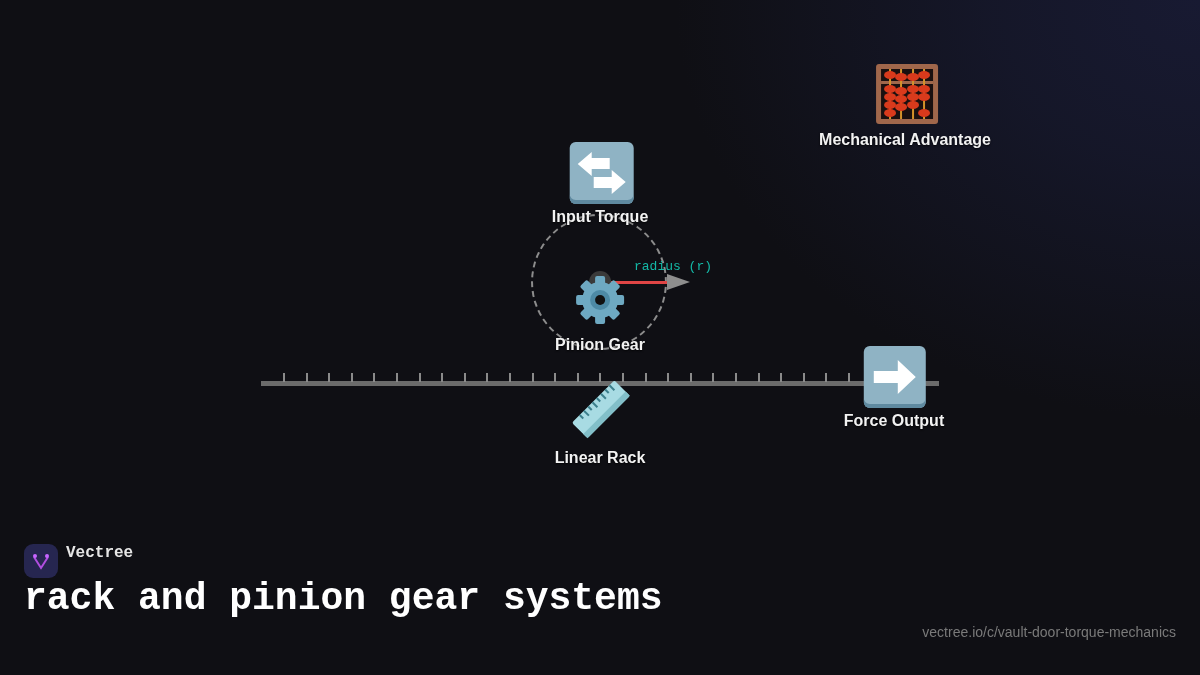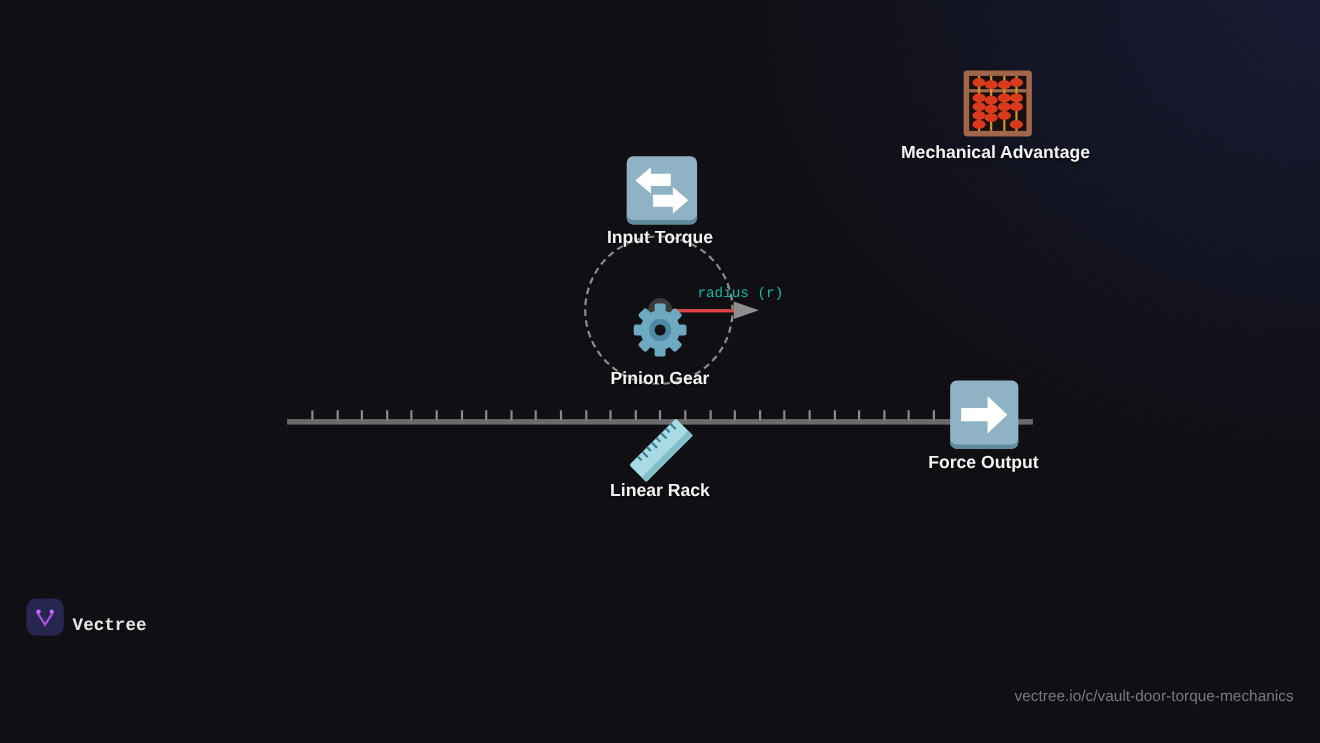--- a/index.html
+++ b/index.html
@@ -20,21 +20,21 @@
     color: #f2f2f2; font-weight: bold; font-size: 16px; white-space: nowrap;
     text-shadow: 0 1px 2px rgba(0,0,0,0.8);
   }
   .tile { width: 60px; height: 60px; border-radius: 6px; background: #8fb3c4; box-shadow: inset 0 -4px 0 #5f8aa0; position: relative; }
   .rack { position: absolute; left: 261px; top: 381px; width: 678px; height: 5px; background: #6b6b6b; }
   .tick { position: absolute; top: 373px; width: 2px; height: 9px; background: #8a8a8a; }
   .circle { position: absolute; left: 531px; top: 214px; width: 136px; height: 136px; border-radius: 50%; border: 2px dashed #8d8d8d; box-sizing: border-box; }
   .radius-line { position: absolute; left: 604px; top: 281px; width: 64px; height: 3px; background: #e04545; }
   .arrow-head { position: absolute; left: 667px; top: 274px; width: 0; height: 0; border-top: 8px solid transparent; border-bottom: 8px solid transparent; border-left: 23px solid #8e8e8e; }
   .radius-label { position: absolute; left: 634px; top: 259px; color: #14b8a6; font-family: "Liberation Mono", monospace; font-size: 13px; }
-  .brand { position: absolute; left: 24px; top: 544px; display: flex; align-items: flex-end; gap: 8px; }
+  .brand { position: absolute; left: 24px; top: 544px; display: flex; align-items: flex-start; gap: 8px; }
   .brand-logo { width: 34px; height: 34px; border-radius: 9px; background: #262650; display: flex; align-items: center; justify-content: center; }
   .brand-name { color: #e6e6e6; font-family: "Liberation Mono", monospace; font-weight: bold; font-size: 16px; }
   .title { position: absolute; left: 24px; top: 582px; color: #ffffff; font-family: "Liberation Mono", monospace; font-weight: bold; font-size: 38px; line-height: 34px; width: 820px; }
   .url { position: absolute; right: 24px; top: 624px; color: #7a7a7a; font-family: Liberation Sans, sans-serif; font-size: 14px; }
 </style>
 </head>
 <body>
 
 <div class="bg"></div>
 
@@ -115,21 +115,21 @@
           <rect x="20" y="20" width="7" height="2"></rect>
             <rect x="20" y="26" width="5" height="2"></rect>
           <rect x="20" y="32" width="7" height="2"></rect>
             <rect x="20" y="38" width="5" height="2"></rect>
           <rect x="20" y="44" width="7" height="2"></rect>
             <rect x="20" y="50" width="5" height="2"></rect>
         </g>
       </g>
     </svg>
   </div>
-  <div class="label" style="margin-top:0;">Linear Rack</div>
+  <div class="label" style="margin-top:11px;">Linear Rack</div>
 </div>
 
 <div class="node" style="left:894px; top:346px;">
   <div class="emoji-box">
     <div class="tile" style="width:62px;height:62px;">
       <svg width="62" height="62" viewBox="0 0 62 62">
         <path d="M10 25 H34 V14 L52 31 L34 48 V37 H10 Z" fill="#fff"></path>
       </svg>
     </div>
   </div>
@@ -177,15 +177,16 @@
     <svg width="20" height="20" viewBox="0 0 20 20">
       <path d="M3 6 L10 17 L17 6" stroke="#b14ee0" stroke-width="2" fill="none"></path>
       <circle cx="4" cy="5" r="2" fill="#c766ff"></circle>
         <circle cx="16" cy="5" r="2" fill="#c766ff"></circle>
     </svg>
   </div>
   <span class="brand-name">Vectree</span>
 </div>
 
 <div class="title">
+  <div>rack and pinion gear systems</div>
 </div>
 
 <div class="url">vectree.io/c/vault-door-torque-mechanics</div>
 
 </body></html>

